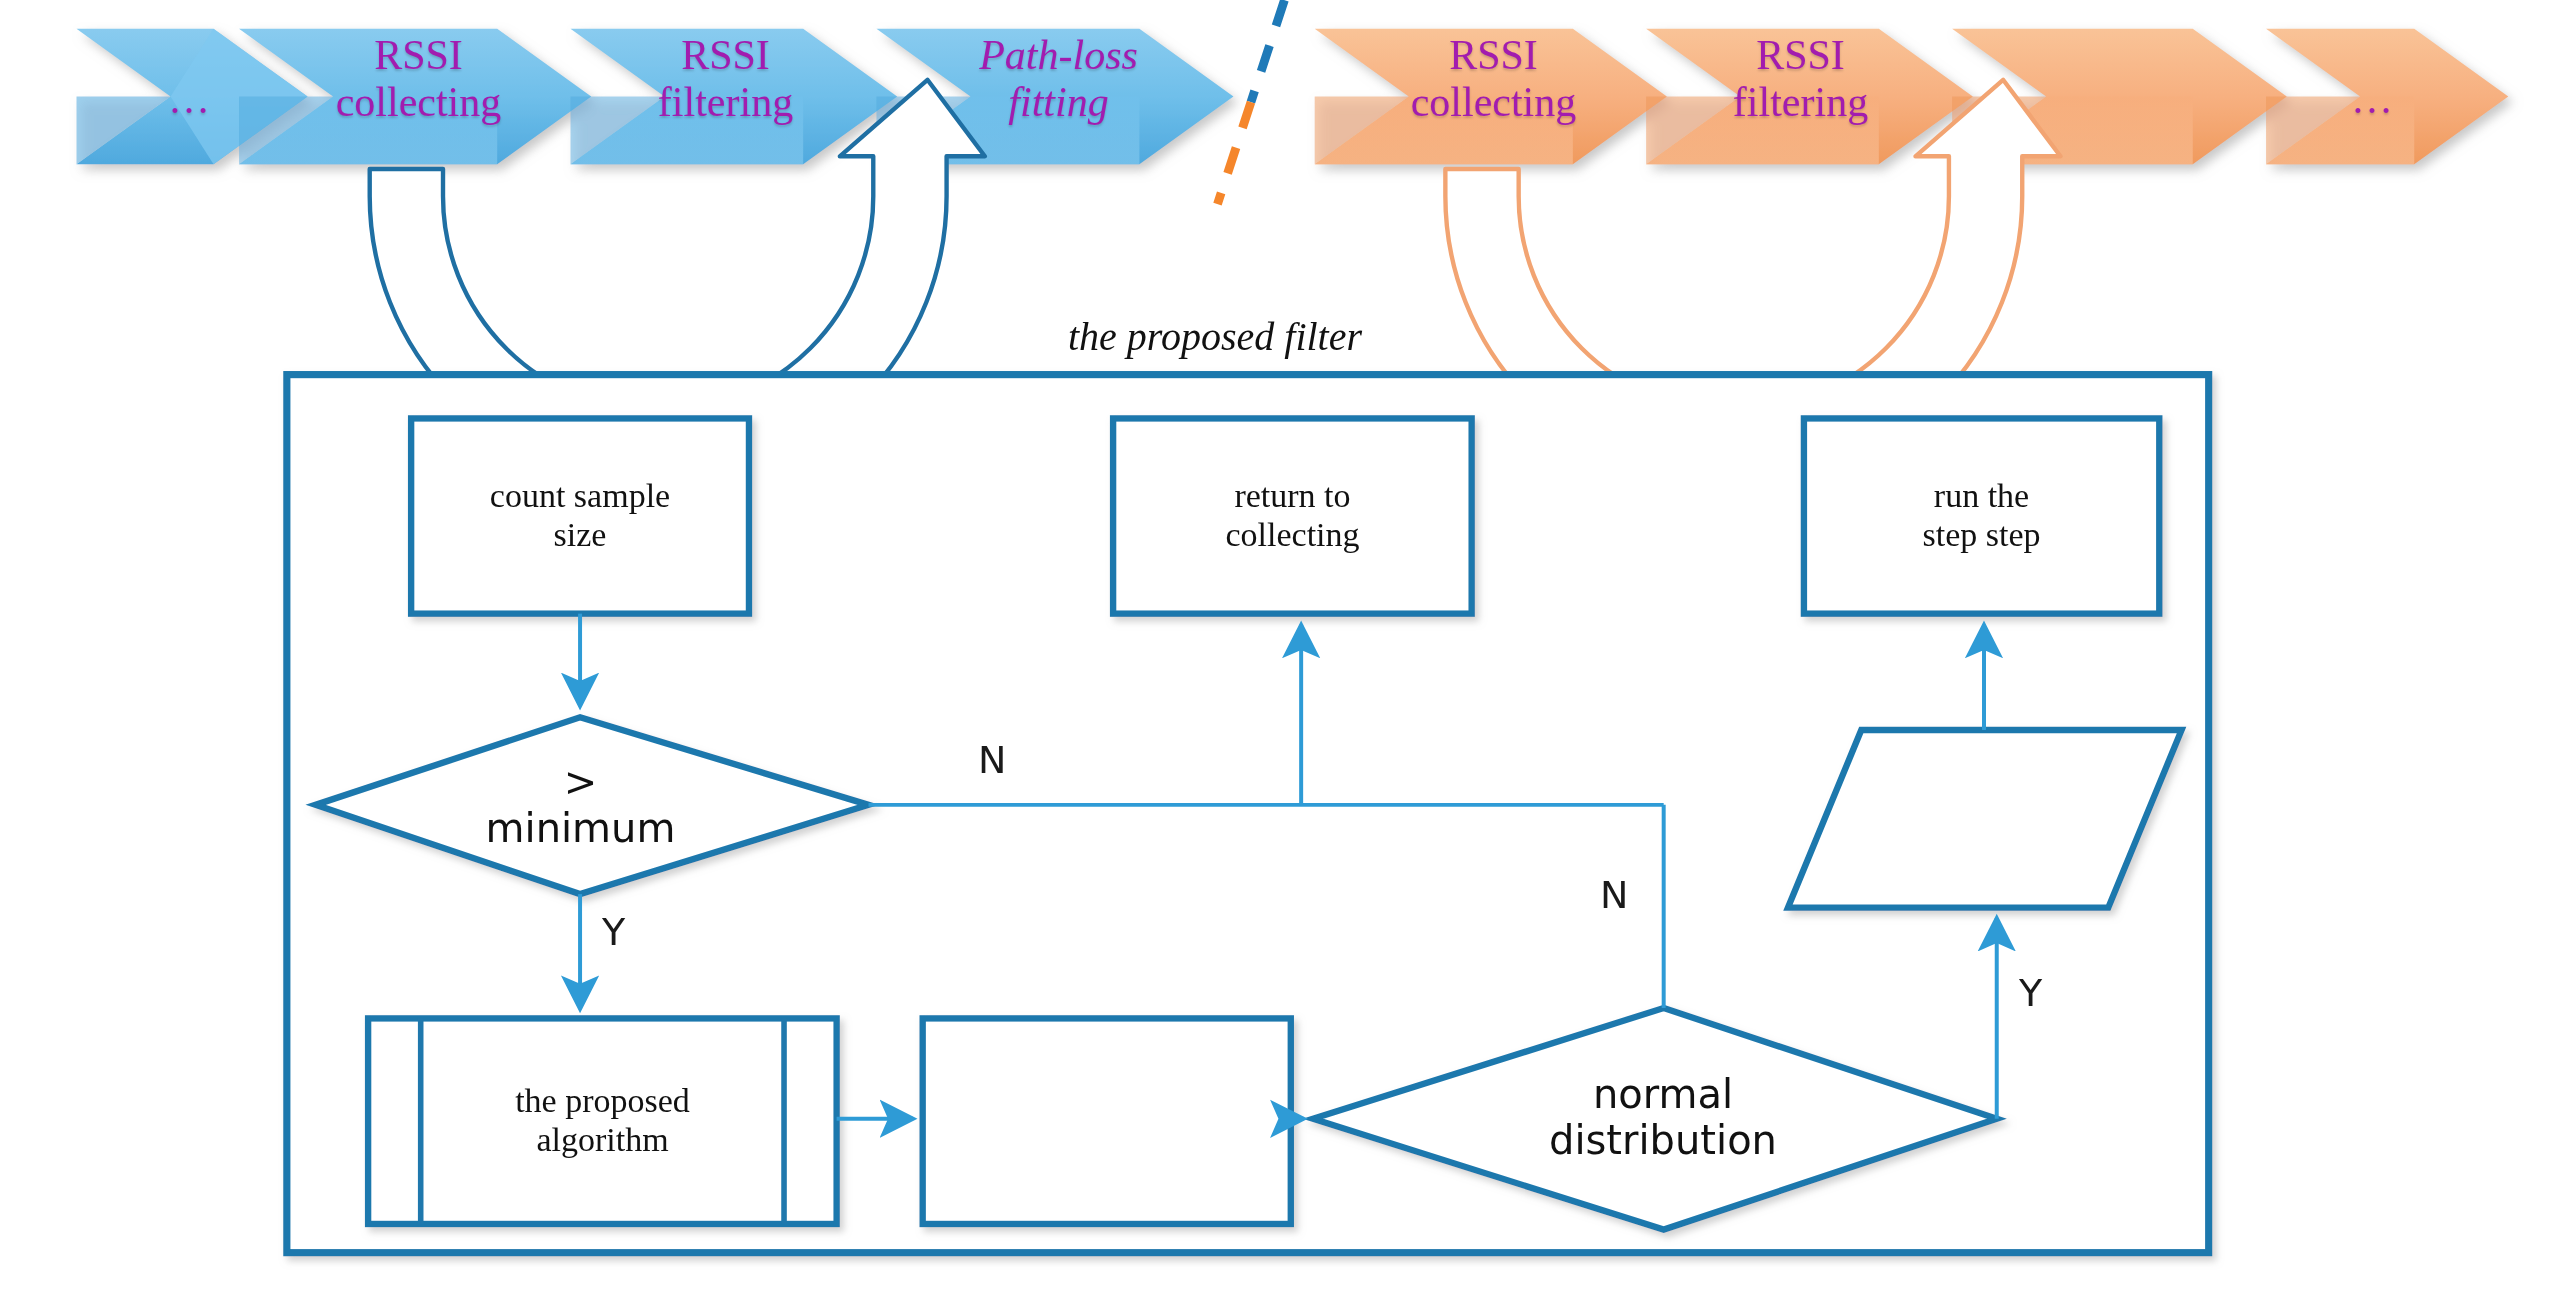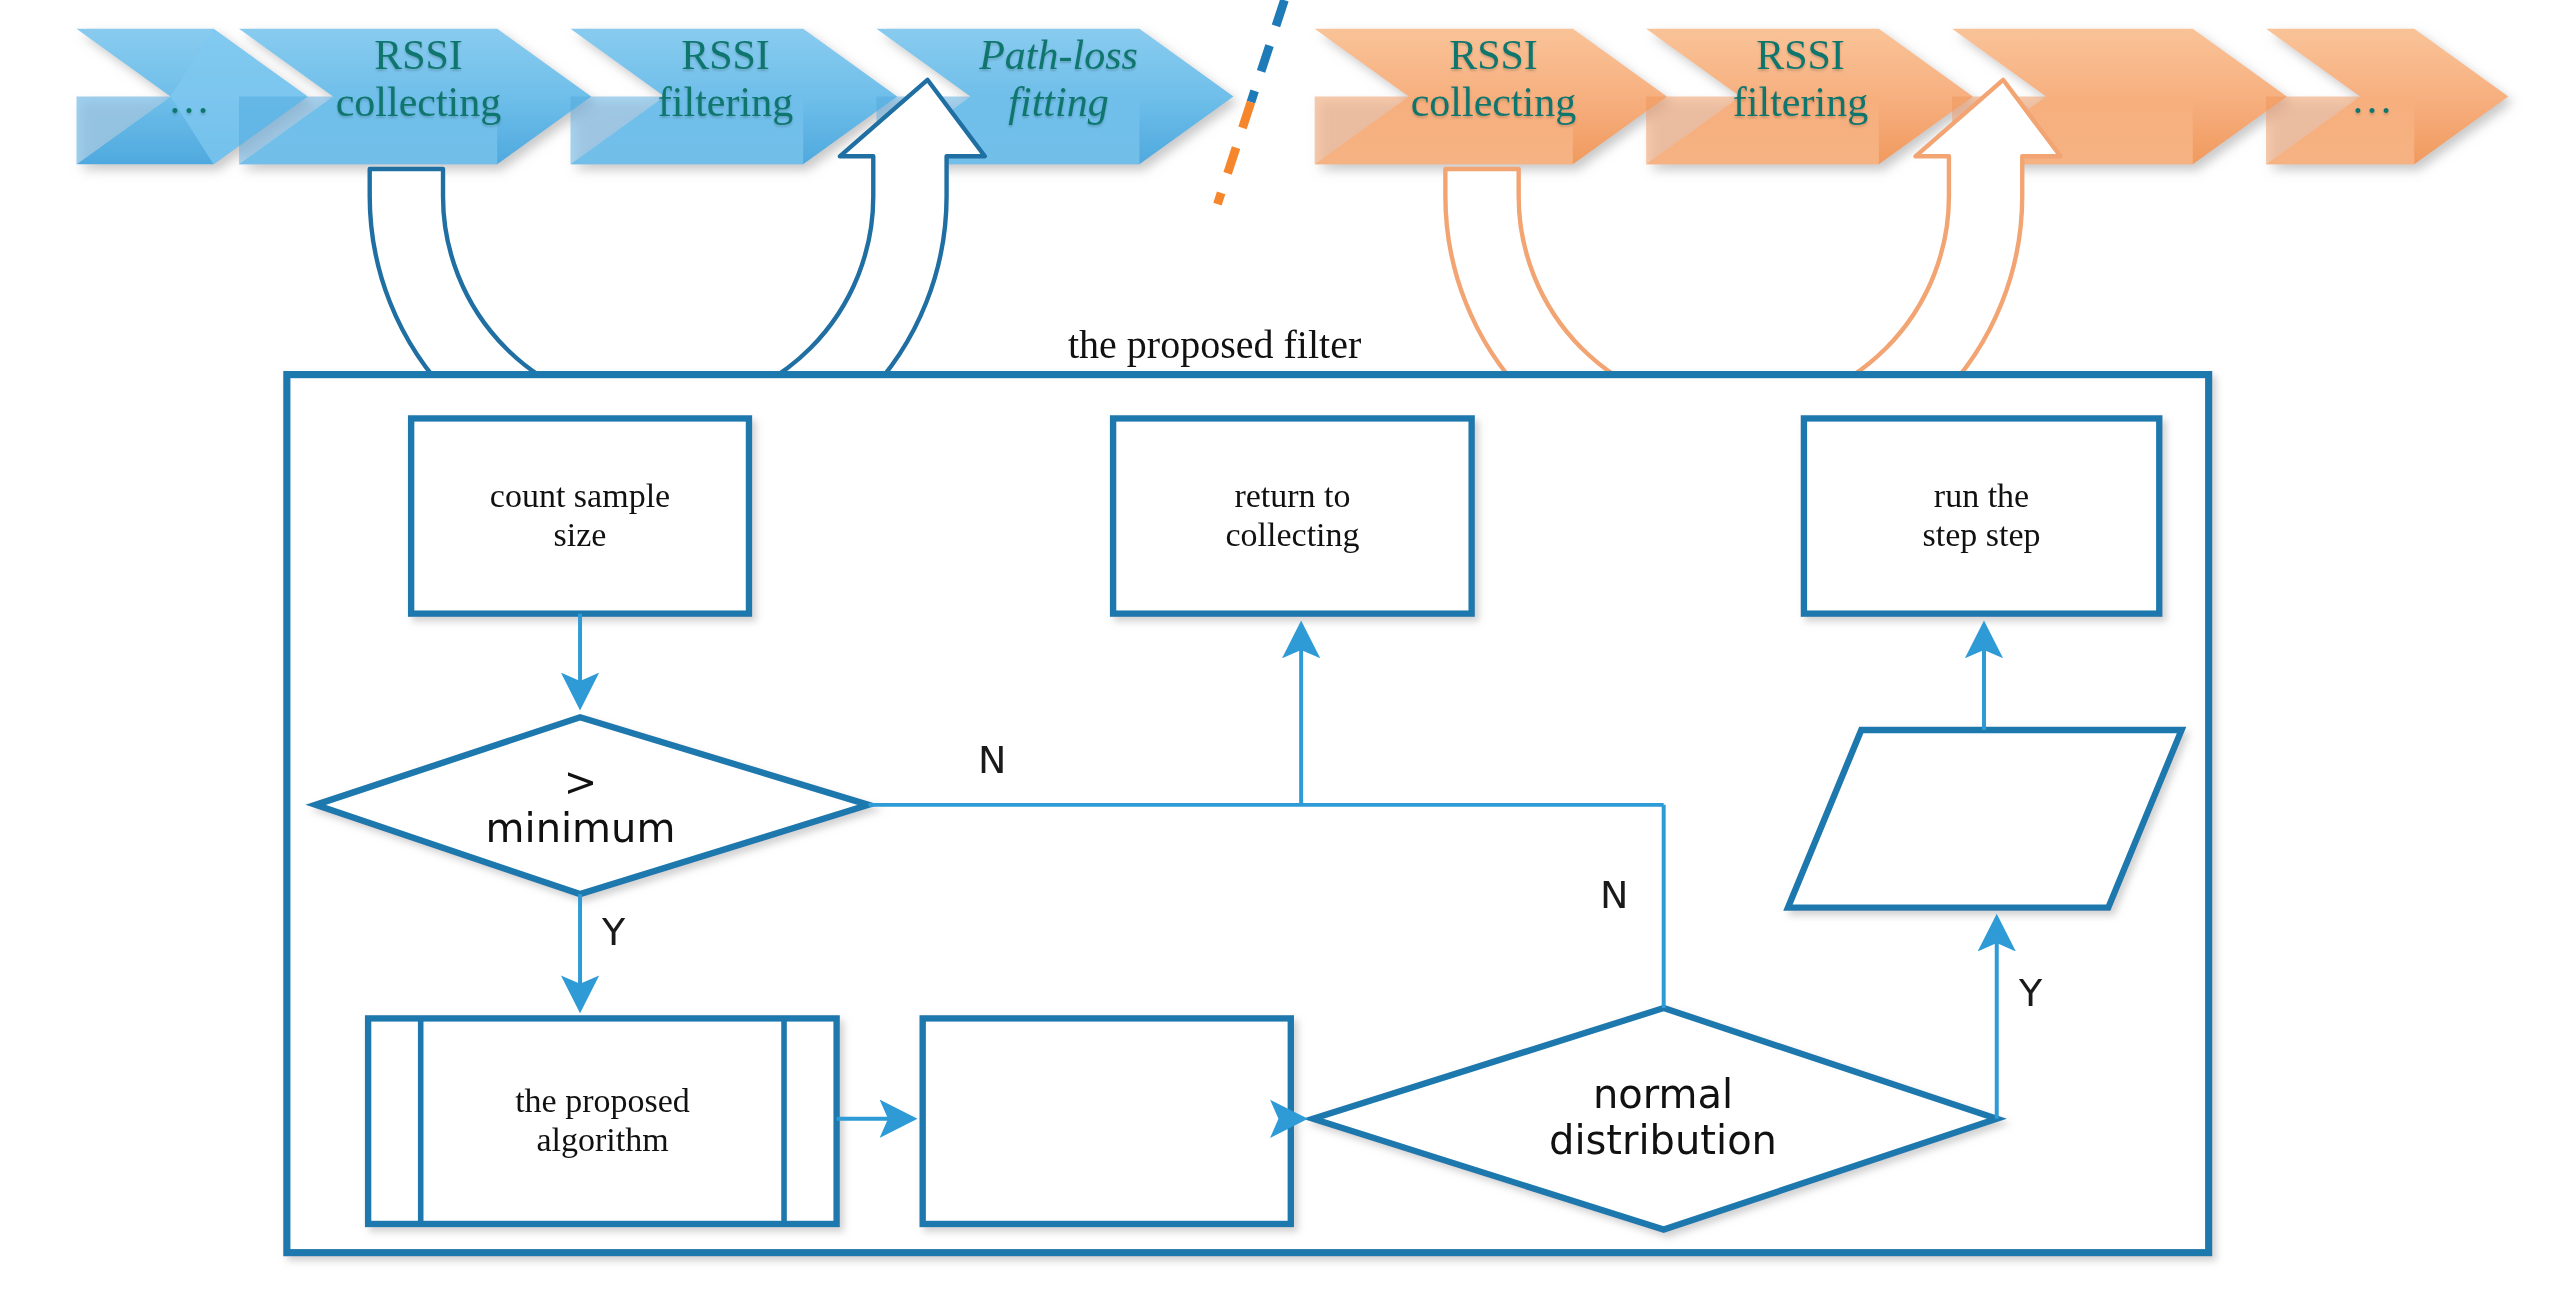--- a/index.html
+++ b/index.html
@@ -1,20 +1,20 @@
 <!DOCTYPE html>
 <html style="font-size:12.7px"><head>
 <meta charset="utf-8">
 <style>
   html,body{margin:0;padding:0;background:#ffffff;}
   body{width:2576px;height:1299px;position:relative;overflow:hidden;
        font-family:"Liberation Serif",serif;}
   #stage{position:absolute;left:0;top:0;width:2576px;height:1299px;}
   svg.layer{position:absolute;left:0;top:0;width:2576px;height:1299px;overflow:visible;}
-  .chev-label{position:absolute;color:#0f766e;font-family:"Liberation Serif",serif;
+  .chev-label{position:absolute;color:#a21caf;font-family:"Liberation Serif",serif;
               font-size:42px;line-height:1.12;text-align:center;white-space:pre-line;
               text-shadow:0 1.6px 2.4px rgba(0,0,0,.18);pointer-events:none;}
   .node-label{position:absolute;color:#111111;font-family:"Liberation Serif",serif;
               font-size:34px;line-height:1.14;text-align:center;white-space:pre-line;
               display:flex;align-items:center;justify-content:center;pointer-events:none;}
   .thin-label{font-family:"DejaVu Sans",sans-serif;font-size:40px;}
   .edge-label{position:absolute;color:#1a1a1a;font-family:"DejaVu Sans",sans-serif;
               font-size:38px;line-height:1;pointer-events:none;}
   .caption{position:absolute;color:#111111;font-family:"Liberation Serif",serif;
            font-size:40px;line-height:1;pointer-events:none;}
@@ -189,21 +189,21 @@
 filtering</div>
   <div class="chev-label" style="left:927px;top:32px;width:263px;font-style:italic;">Path-loss
 fitting</div>
 
   <div class="chev-label" style="left:1362px;top:32px;width:263px;">RSSI
 collecting</div>
   <div class="chev-label" style="left:1681px;top:32px;width:239px;">RSSI
 filtering</div>
   <div class="chev-label dots" style="left:2295px;top:76px;width:159px;">…</div>
 
-  <div class="caption" style="left:1068px;top:325px;">the proposed filter</div>
+  <div class="caption" style="left:1068px;top:317px;font-style:italic;">the proposed filter</div>
 
   <div class="node-label" style="left:411px;top:418px;width:338px;height:195px;">count sample
 size</div>
   <div class="node-label" style="left:1113px;top:418px;width:359px;height:195px;">return to
 collecting</div>
   <div class="node-label" style="left:1804px;top:418px;width:355px;height:195px;">run the
 step step</div>
 
   <div class="node-label thin-label" style="left:421px;top:717px;width:319px;height:177px;">&gt;
 minimum</div>

